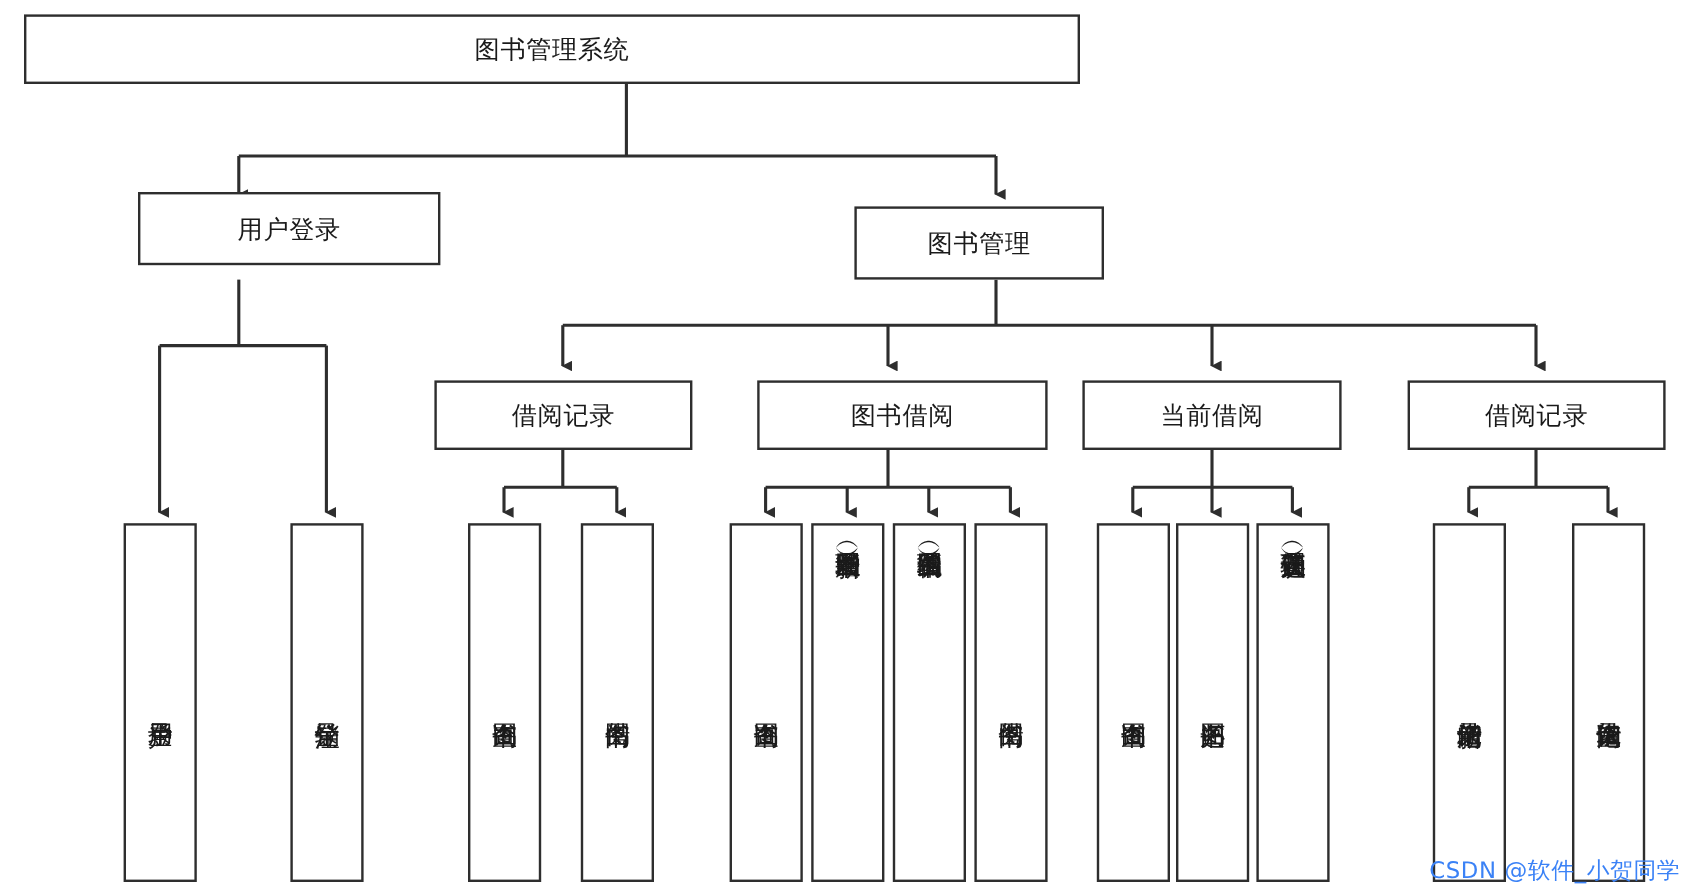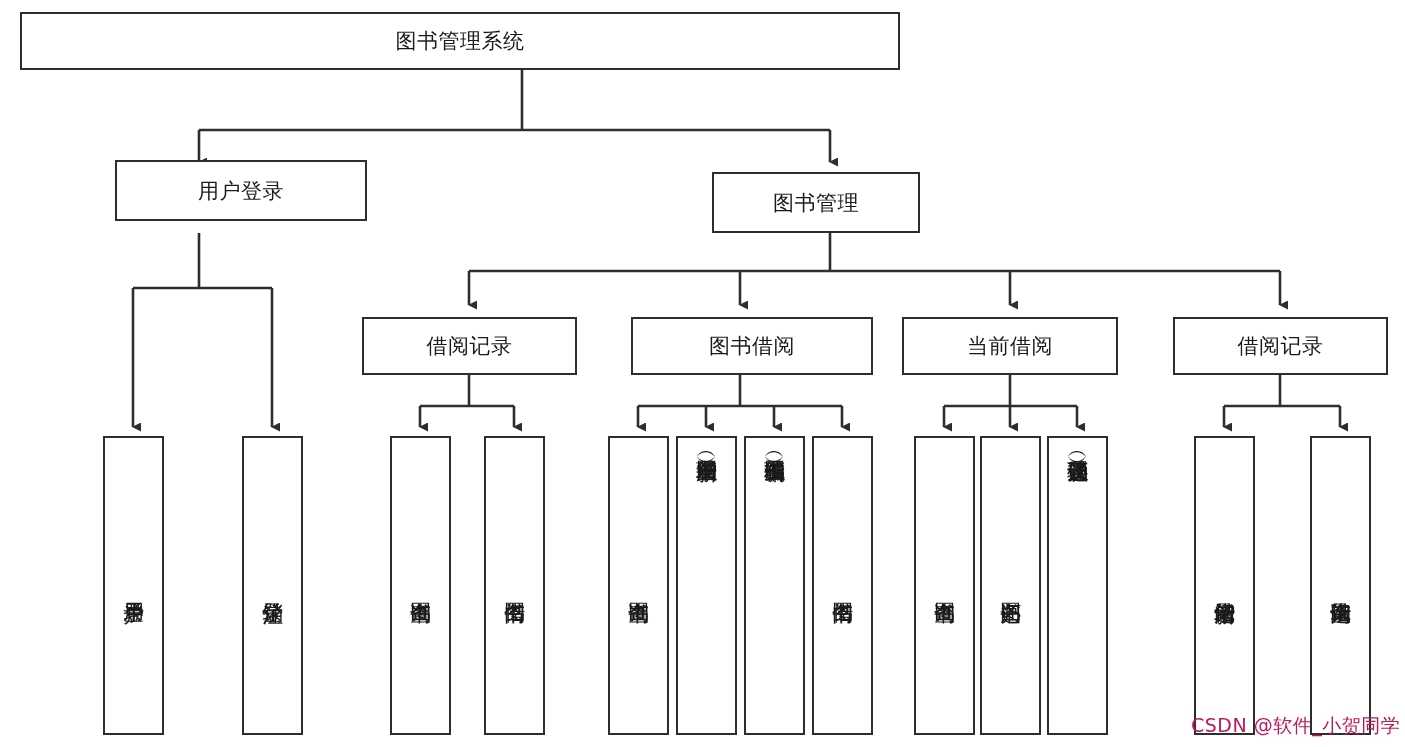--- a/index.html
+++ b/index.html
@@ -53,21 +53,21 @@
     justify-content: flex-start;
   }
   .node-label {
     display: block;
   }
   .watermark {
     position: absolute;
     left: 1191px;
     top: 713px;
     font-size: 19px;
-    color: #be185d;
+    color: #3b82f6;
     white-space: nowrap;
     letter-spacing: 0.5px;
   }
 </style>
 </head>
 <body>
 
 <div id="canvas">
 
   <svg class="edges" viewBox="0 0 1405 747" xmlns="http://www.w3.org/2000/svg">

